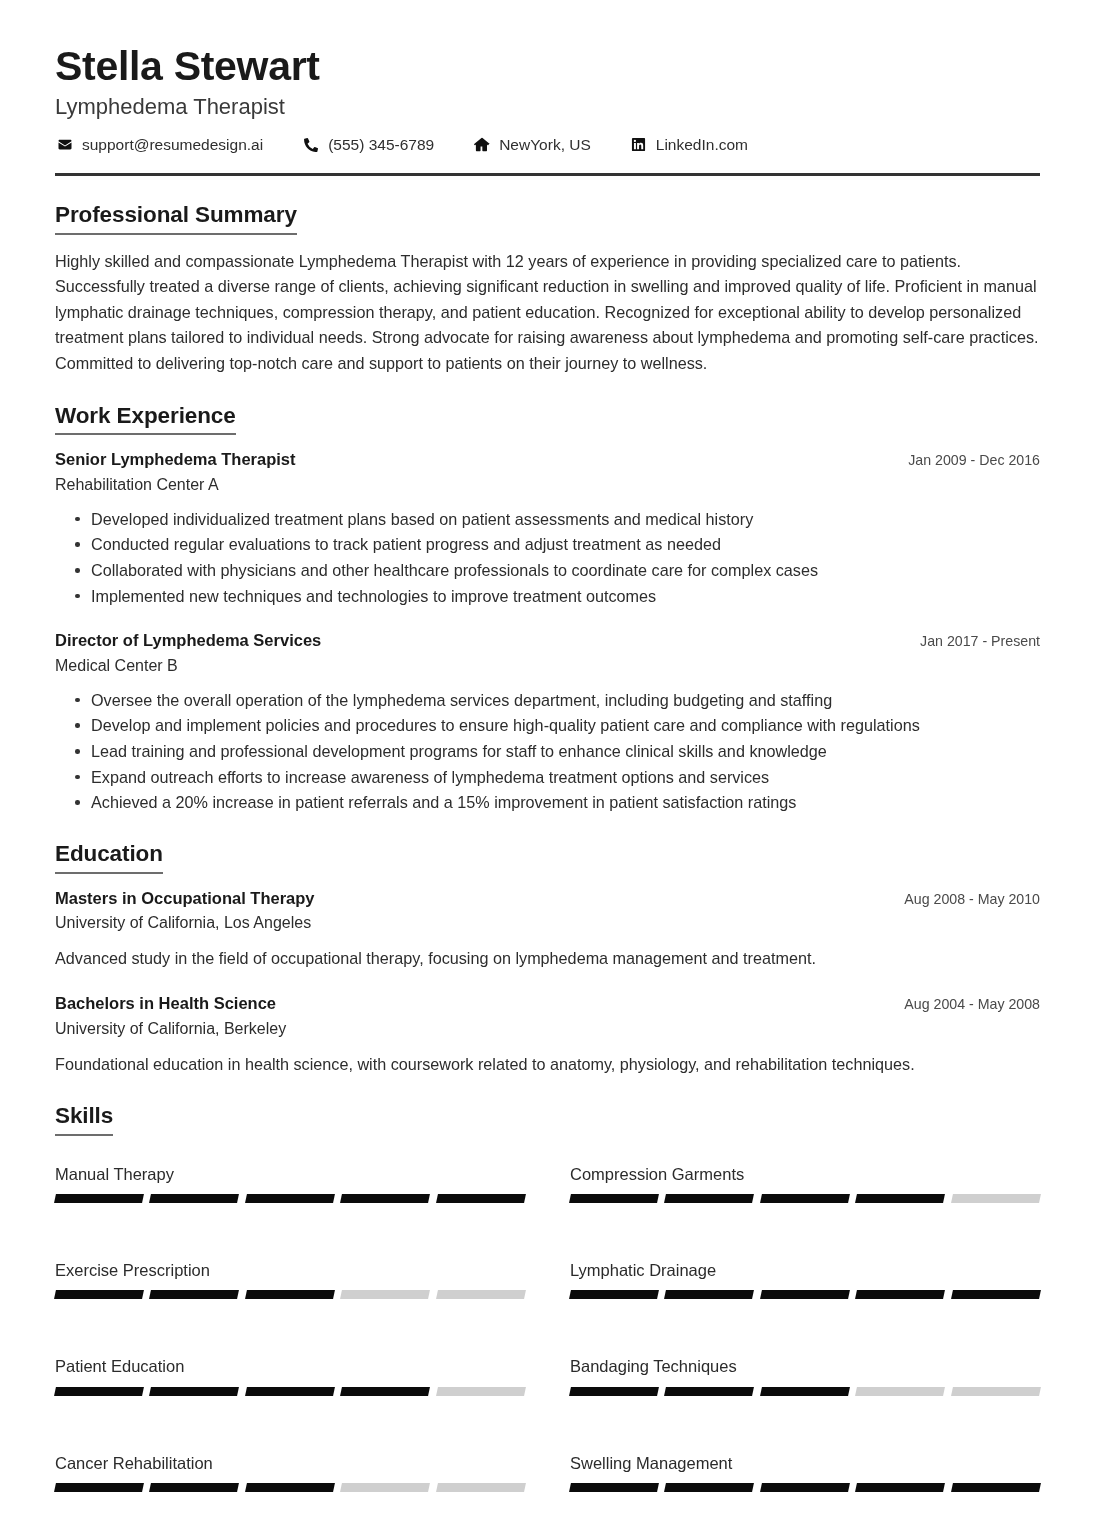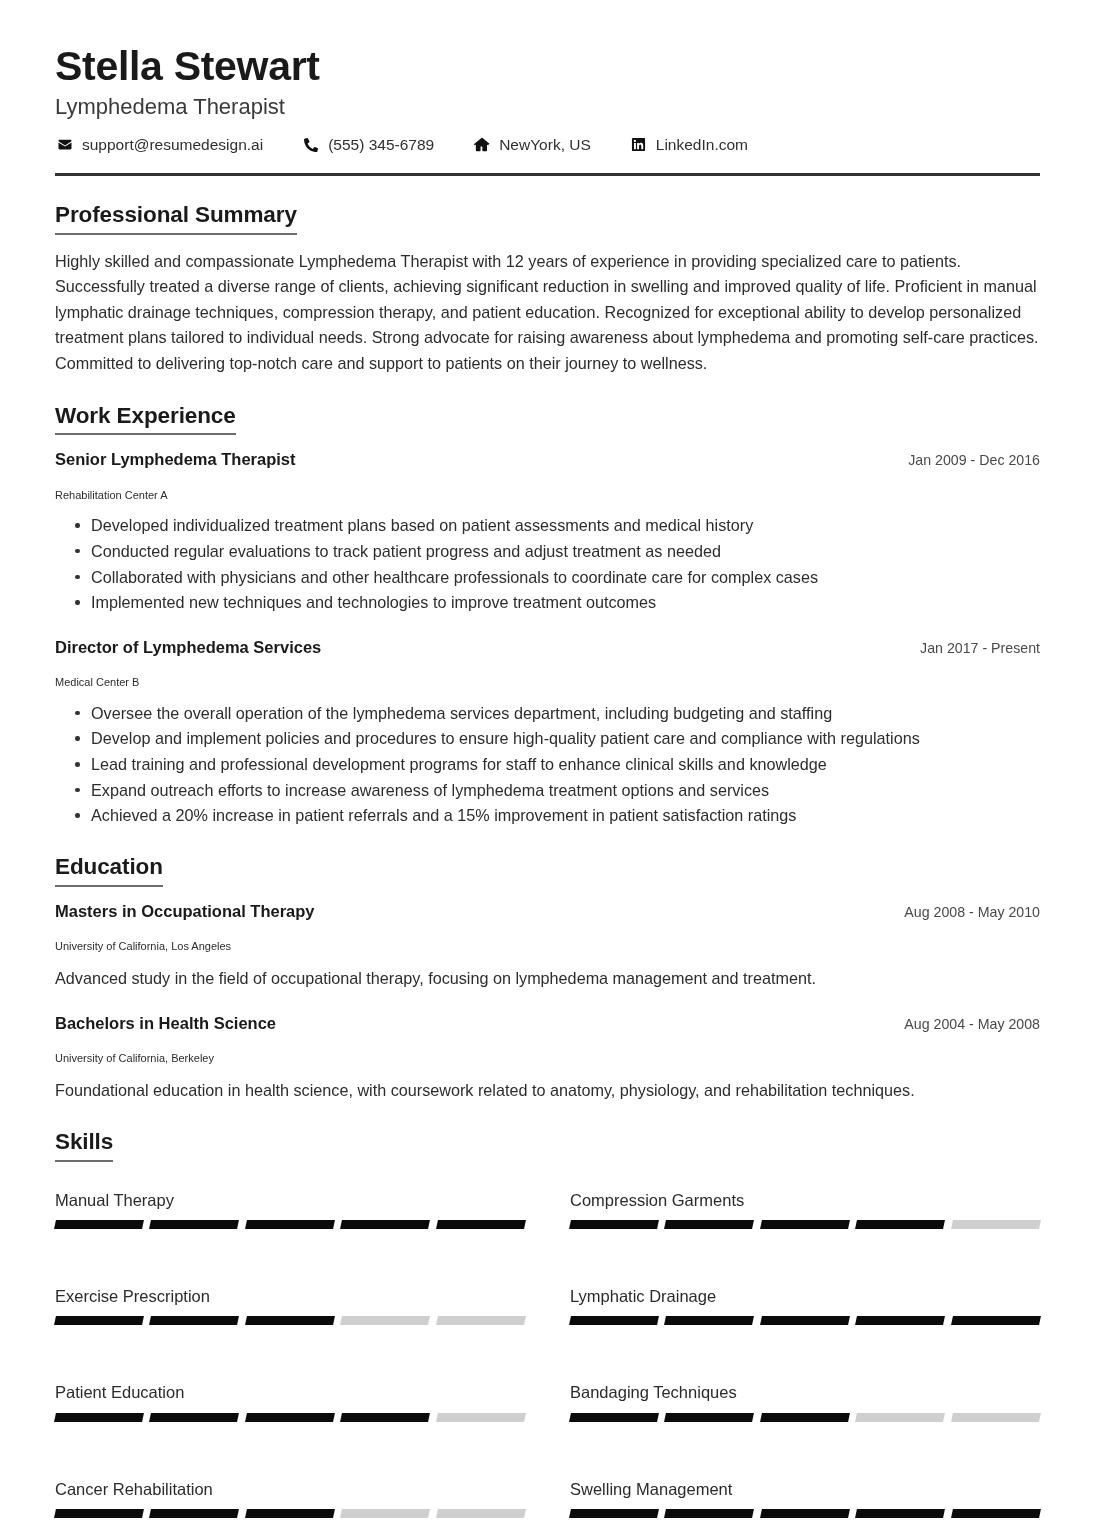--- a/index.html
+++ b/index.html
@@ -116,24 +116,24 @@
     font-stretch: semi-condensed;
   }
   .entry-date {
     font-size: 14.2px;
     color: #4a4a4a;
     white-space: nowrap;
     flex: 0 0 auto;
     line-height: 1.3;
   }
   .entry-org {
-    font-size: 11px;
+    font-size: 16px;
     color: #2d2d2d;
     line-height: 1.5;
-    margin-top: 16px;
+    margin-top: 2px;
     font-stretch: semi-condensed;
   }
   .entry-desc {
     font-size: 16.2px;
     color: #2d2d2d;
     line-height: 1.55;
     margin-top: 11px;
     font-stretch: semi-condensed;
   }
 

